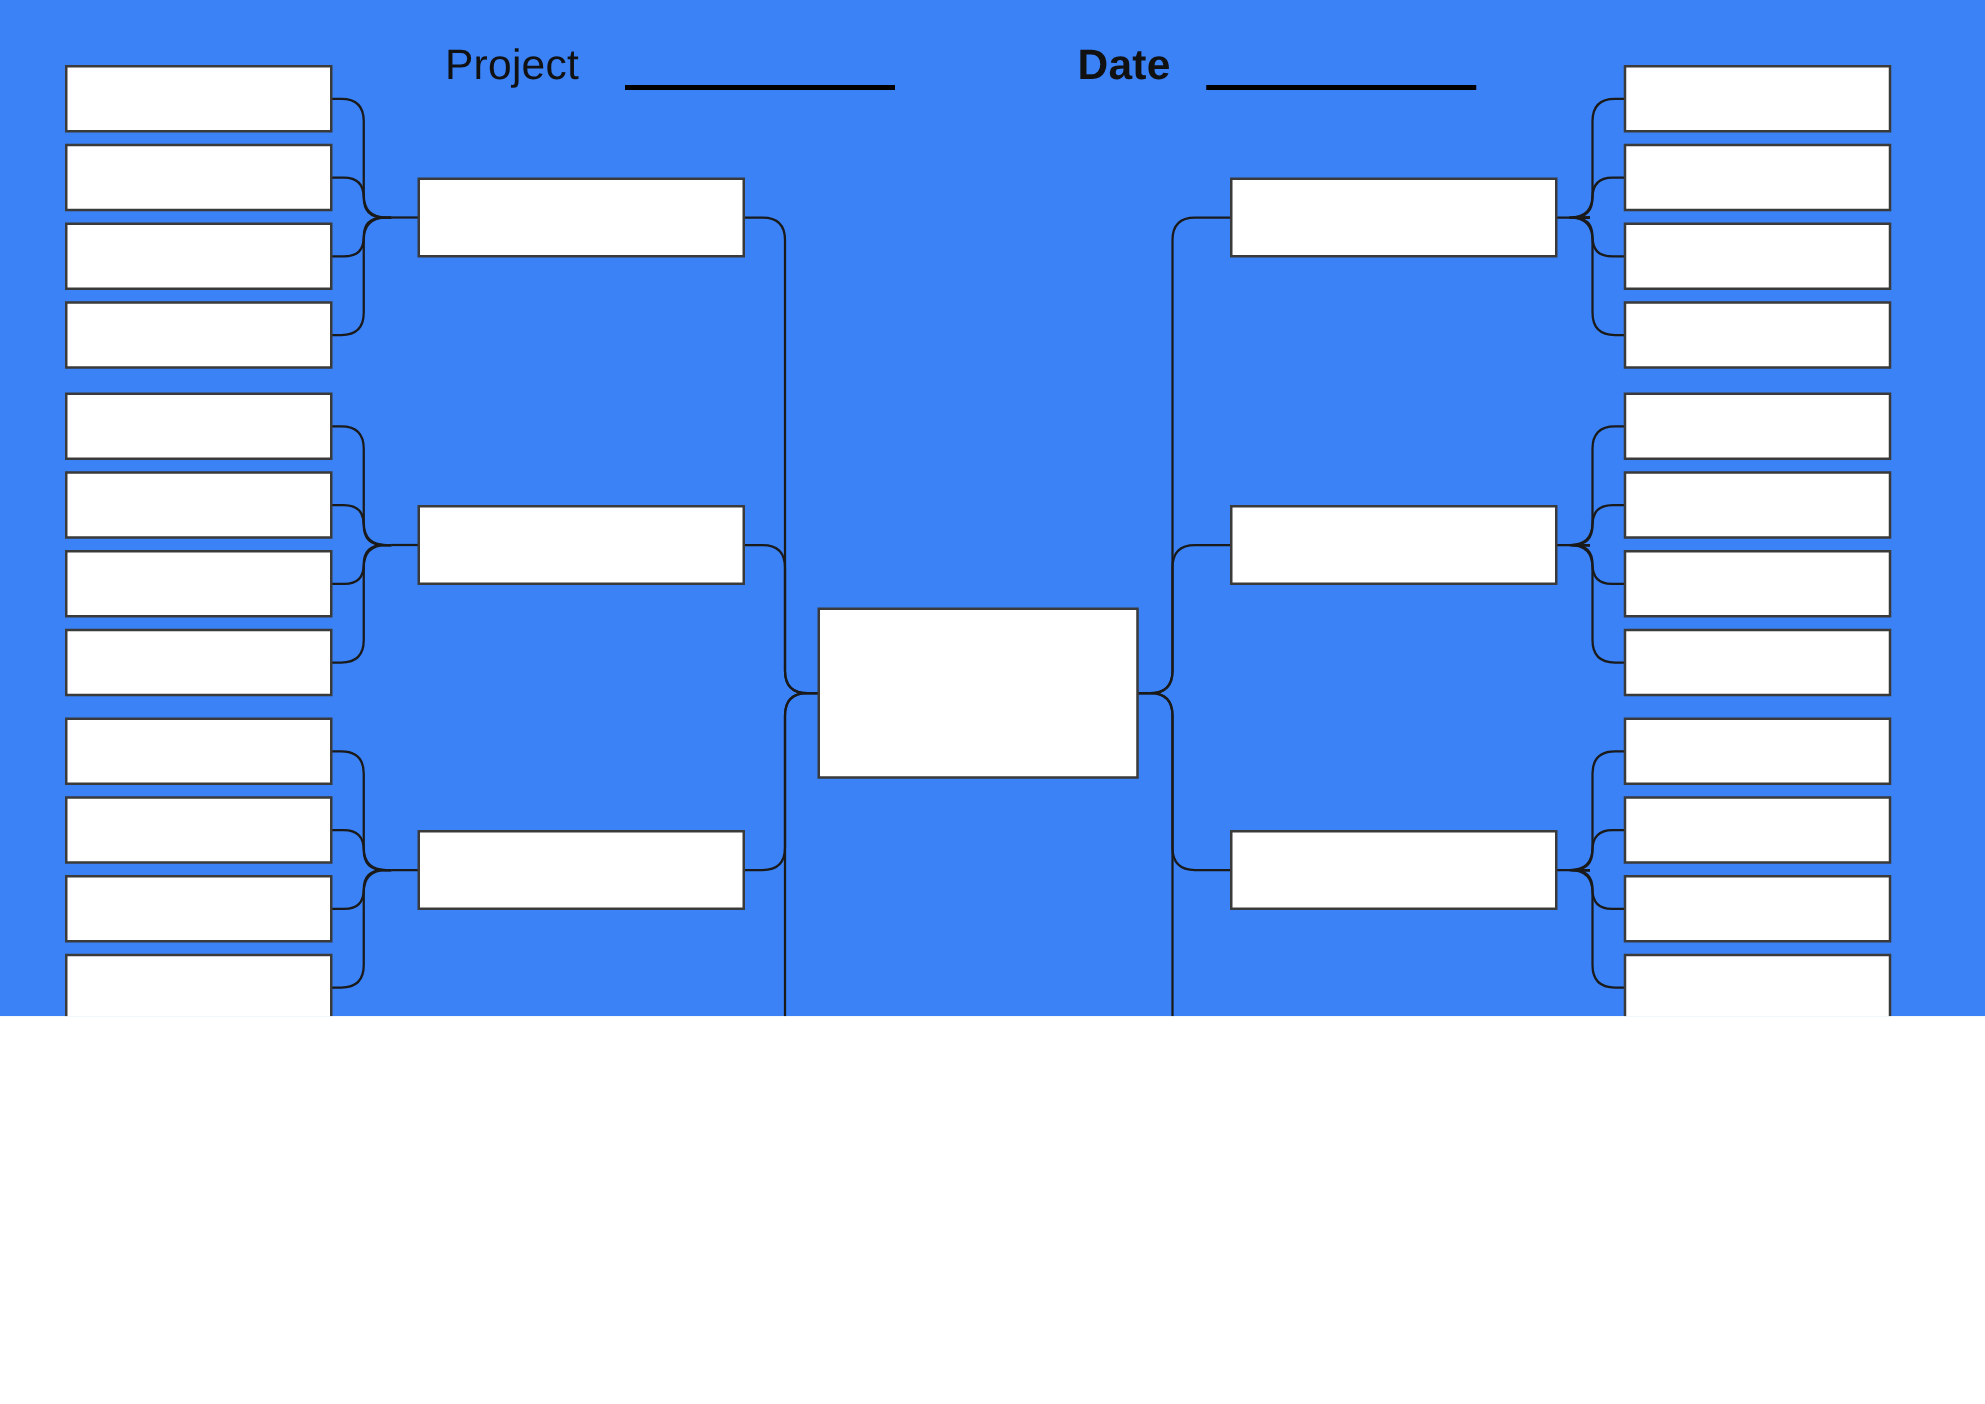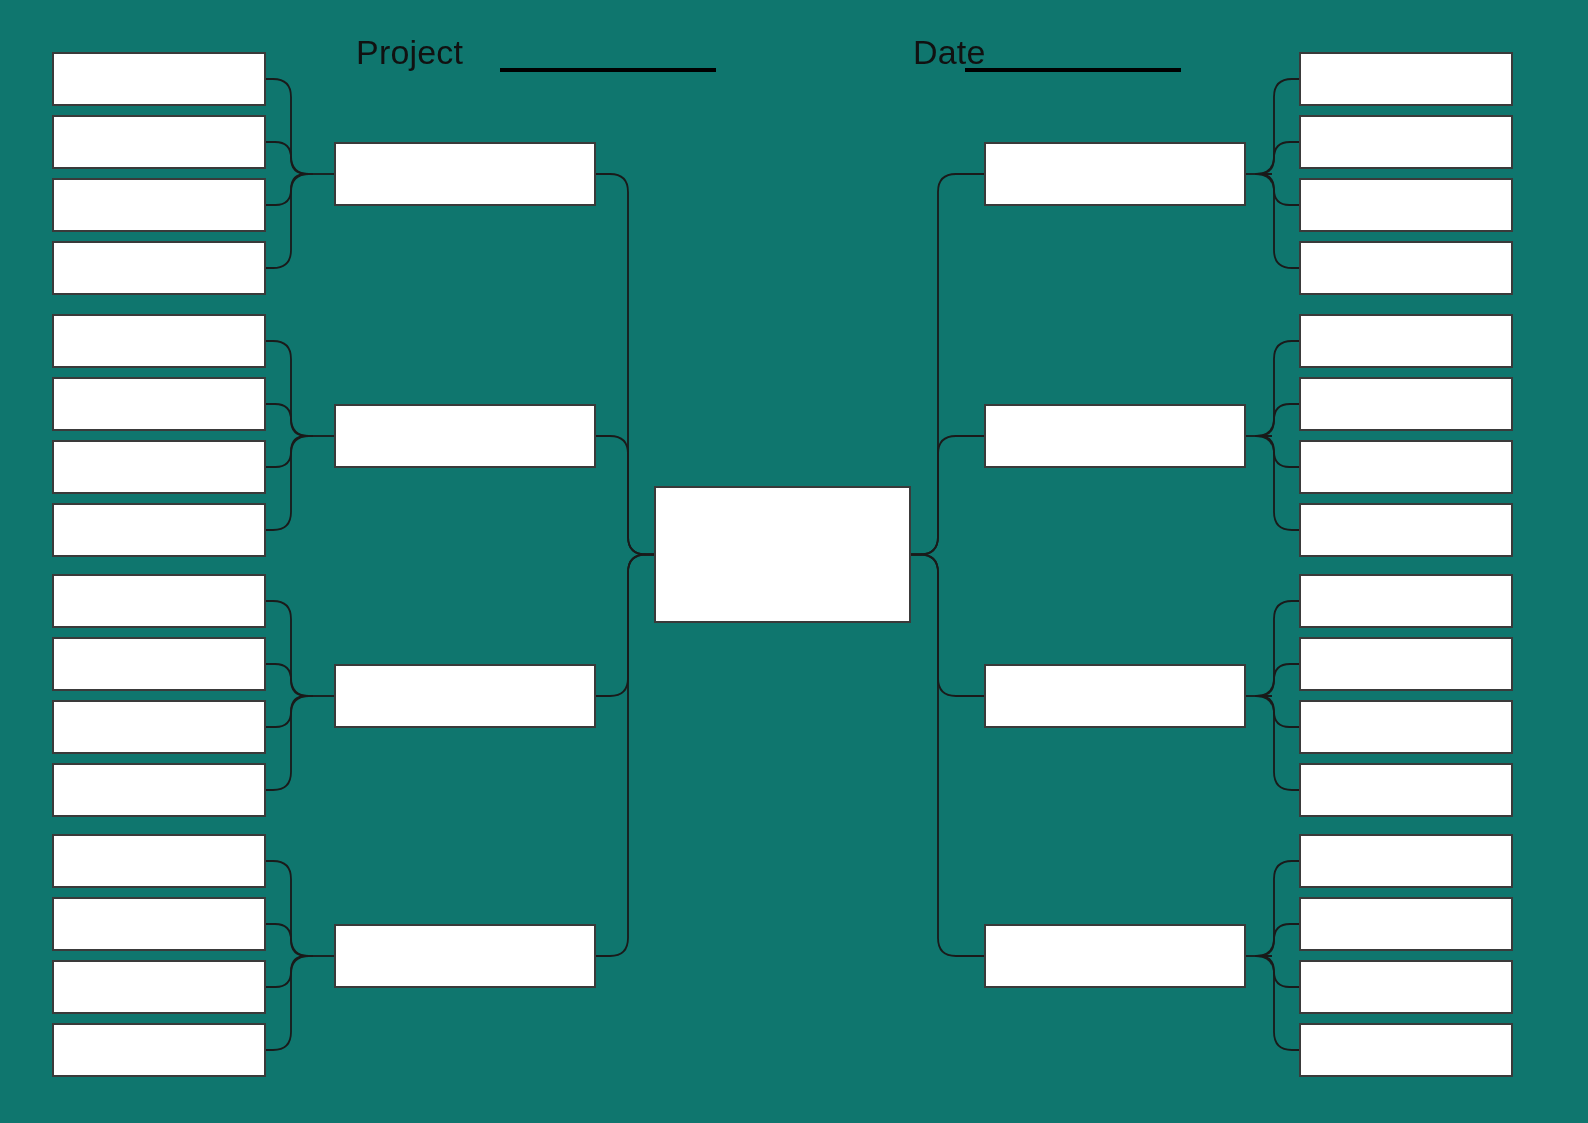--- a/index.html
+++ b/index.html
@@ -7,22 +7,22 @@
     margin: 0;
     padding: 0;
     background: #ffffff;
   }
   body {
     font-family: "Liberation Sans", sans-serif;
   }
   #page {
     position: relative;
     width: 1588px;
-    height: 1123px;
-    background: #0f766e;
+    height: 813px;
+    background: #3b82f6;
     overflow: hidden;
   }
   
   .hdr-label {
     position: absolute;
     font-family: "Liberation Sans", sans-serif;
     font-size: 34px;
     font-weight: 400;
     color: #111111;
     white-space: nowrap;
@@ -68,21 +68,21 @@
 </style>
 </head>
 <body>
 
 <div id="page">
 
   <div>
     <div class="hdr-label" id="project-label" style="left: 356px; top: 33px;">Project</div>
     <div class="hdr-rule" id="project-rule" style="left: 500px; top: 68px; width: 216px;"></div>
 
-    <div class="hdr-label" id="date-label" style="left: 913px; top: 33px;">Date</div>
+    <div class="hdr-label" id="date-label" style="left: 862px; top: 33px; font-weight: bold;">Date</div>
     <div class="hdr-rule" id="date-rule" style="left: 965px; top: 68px; width: 216px;"></div>
   </div>
 
   <svg id="bracket-svg" viewBox="0 0 1588 1123" preserveAspectRatio="none">
     <g id="connectors-layer">
         <path d="M 265 79 L 273 79 Q 291 79 291 97 L 291 156 Q 291 174 309 174 L 313 174" class="conn"></path>
         <path d="M 265 142 L 275 142 Q 291 142 291 158 L 291 158 Q 291 174 307 174 L 313 174" class="conn"></path>
         <path d="M 265 205 L 275.5 205 Q 291 205 291 189.5 L 291 189.5 Q 291 174 306.5 174 L 313 174" class="conn"></path>
         <path d="M 265 268 L 273 268 Q 291 268 291 250 L 291 192 Q 291 174 309 174 L 313 174" class="conn"></path>
         <path d="M 313 174 L 335 174" class="conn"></path>

